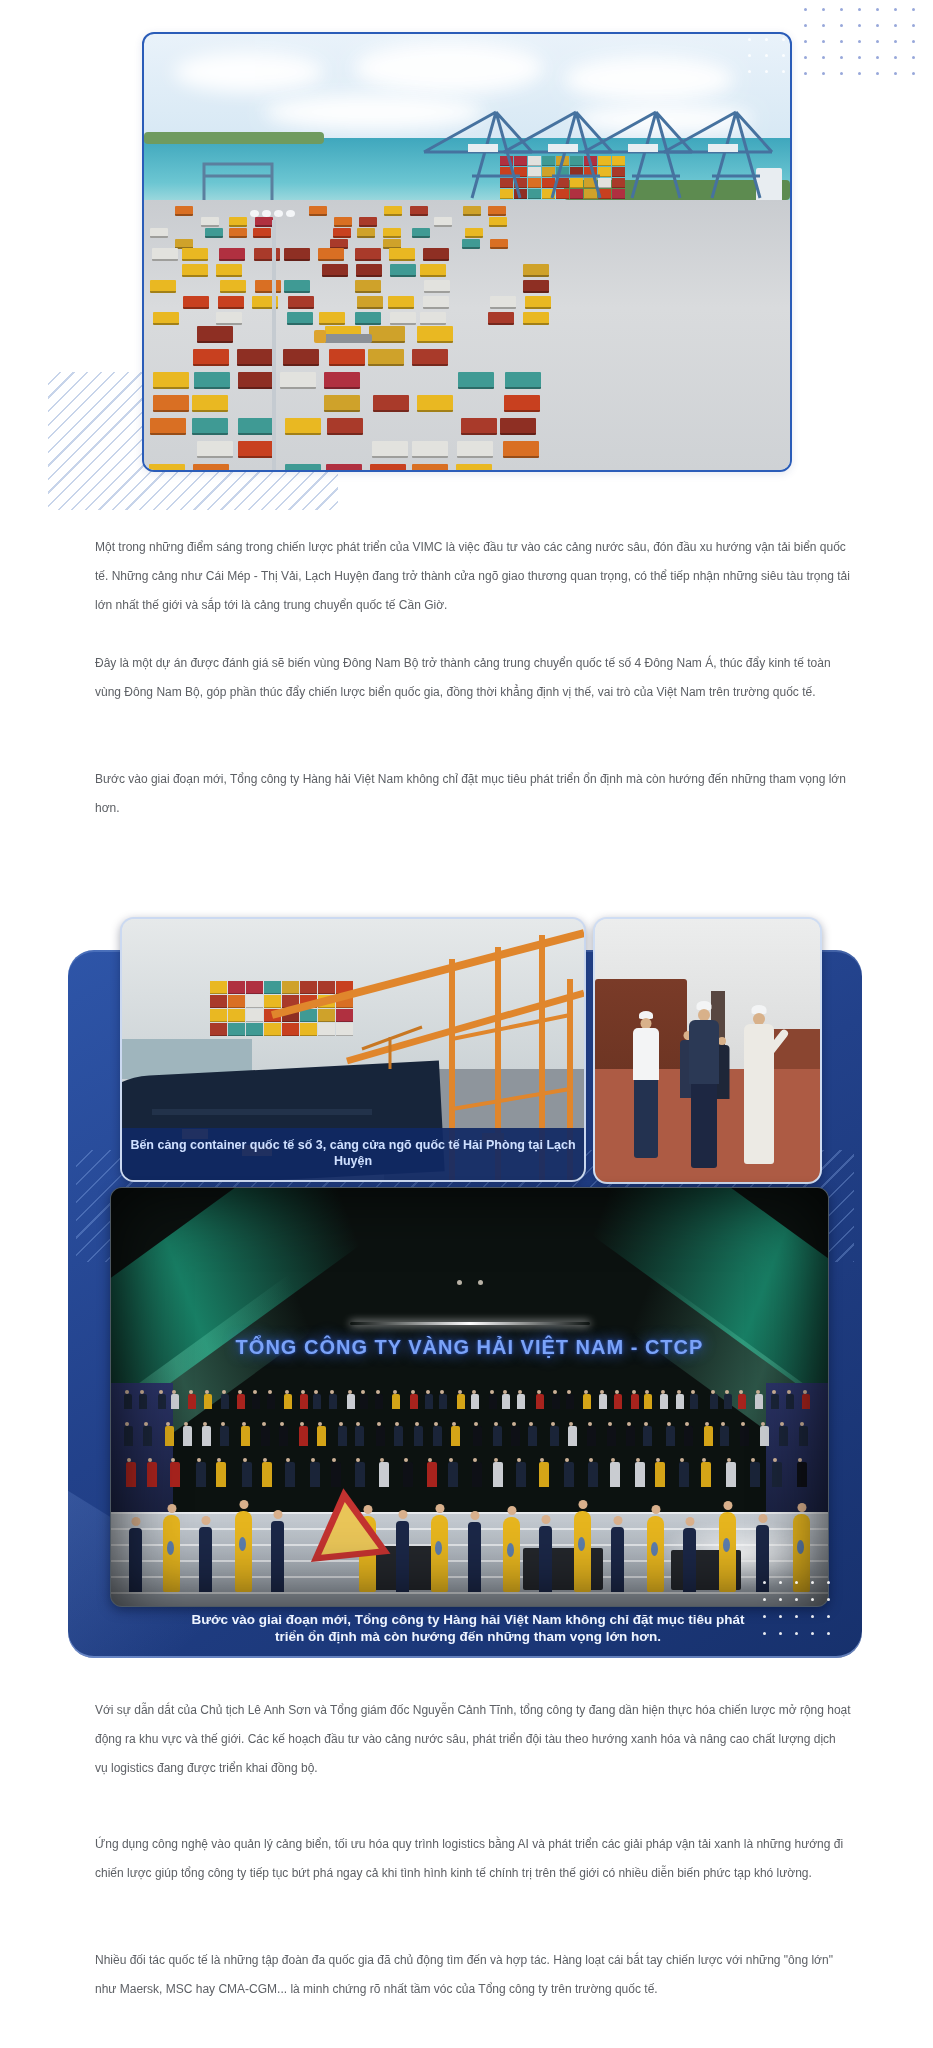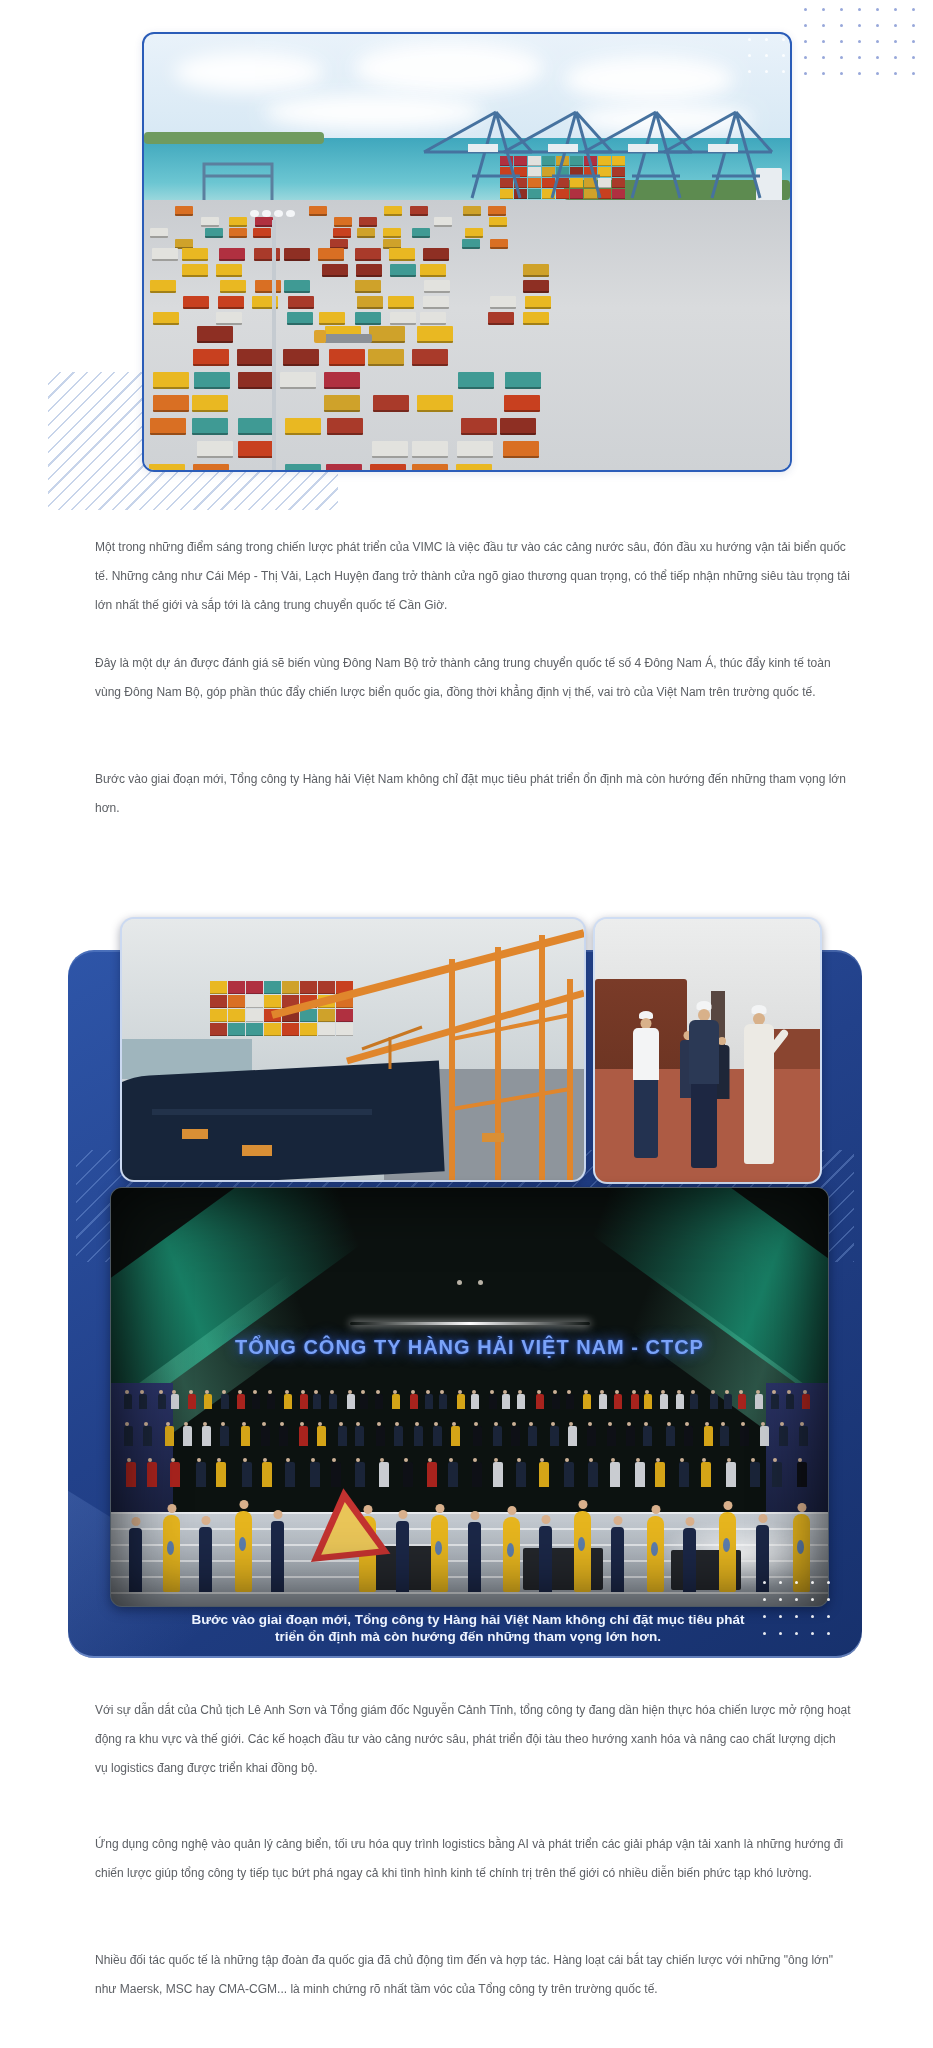--- a/index.html
+++ b/index.html
@@ -438,20 +438,21 @@
       <path d="M330,40 L330,261 M376,28 L376,261 M420,16 L420,261 M448,60 L448,261" stroke-width="6"></path>
       <path d="M330,120 L448,96 M330,190 L448,170" stroke-width="4"></path>
       <path d="M300,108 L240,130 M268,118 L268,150" stroke-width="3" stroke="#c87722"></path>
     </g>
     <g fill="#d98f35">
       <rect x="60" y="210" width="26px" height="10"></rect>
         <rect x="120" y="226" width="30" height="11"></rect>
       <rect x="360" y="214" width="22" height="9"></rect>
     </g>
   </svg>
+  <figcaption class="photo-caption">Bến cảng container quốc tế số 3, cảng cửa ngõ quốc tế Hải Phòng tại Lạch Huyện</figcaption>
 </figure>
 
 <figure class="card card-visit" style="margin:0;">
   <div class="cv-sky"></div>
   <div class="cv-block" style="left:0;top:60px;width:92px;height:170px;background:linear-gradient(180deg,#7a3b28,#63301f);border-radius:3px;"></div>
   <div class="cv-block" style="left:116px;top:72px;width:14px;height:110px;background:#584741;"></div>
   <div class="cv-block" style="left:152px;top:110px;width:73px;height:70px;background:#8a4530;"></div>
   <div class="cv-deck"></div>
 
   <div class="fig" style="left:84px;top:112px;width:18px;height:70px;">
@@ -489,21 +490,21 @@
   <div class="beam" style="left:-80px;top:24px;width:380px;height:120px;transform:rotate(-36deg);background:linear-gradient(105deg,rgba(34,216,170,0) 0%,rgba(34,216,170,.55) 40%,rgba(8,80,62,0) 85%);"></div>
   <div class="beam" style="left:-50px;top:150px;width:300px;height:60px;opacity:.6;transform:rotate(-36deg);background:linear-gradient(105deg,rgba(34,216,170,0) 0%,rgba(120,240,200,.5) 40%,rgba(8,80,62,0) 85%);"></div>
   <div class="beam" style="left:430px;top:14px;width:380px;height:120px;transform:rotate(36deg);background:linear-gradient(255deg,rgba(34,216,170,0) 0%,rgba(34,216,170,.55) 40%,rgba(8,80,62,0) 85%);"></div>
   <div class="beam" style="left:470px;top:150px;width:300px;height:60px;opacity:.6;transform:rotate(36deg);background:linear-gradient(255deg,rgba(34,216,170,0) 0%,rgba(120,240,200,.5) 40%,rgba(8,80,62,0) 85%);"></div>
 
   <div class="award-sub">
     <span class="dot"></span>
     <span class="dot"></span>
   </div>
   <div class="award-divider"></div>
-  <div class="award-company">TỔNG CÔNG TY HÀNG HẢI VIỆT NAM - CTCP</div>
+  <div class="award-company">TỔNG CÔNG TY VÀNG HẢI VIỆT NAM - CTCP</div>
 
   <div class="screen-side" style="left:0;"></div>
   <div class="screen-side" style="right:0;"></div>
   <div class="stage-floor"></div>
   <div class="stage-glow"></div>
   <div class="crowd" id="crowd">
       <i style="left: 5.196px; top: 6px; width: 8px; height: 15px; background: rgb(26, 36, 56);"></i>
       <b style="left: 6.196px; top: 2px; width: 4px; height: 4px;"></b>
       <i style="left: 20.1326px; top: 6px; width: 8px; height: 15px; background: rgb(26, 36, 56);"></i>
       <b style="left: 21.1326px; top: 2px; width: 4px; height: 4px;"></b>

